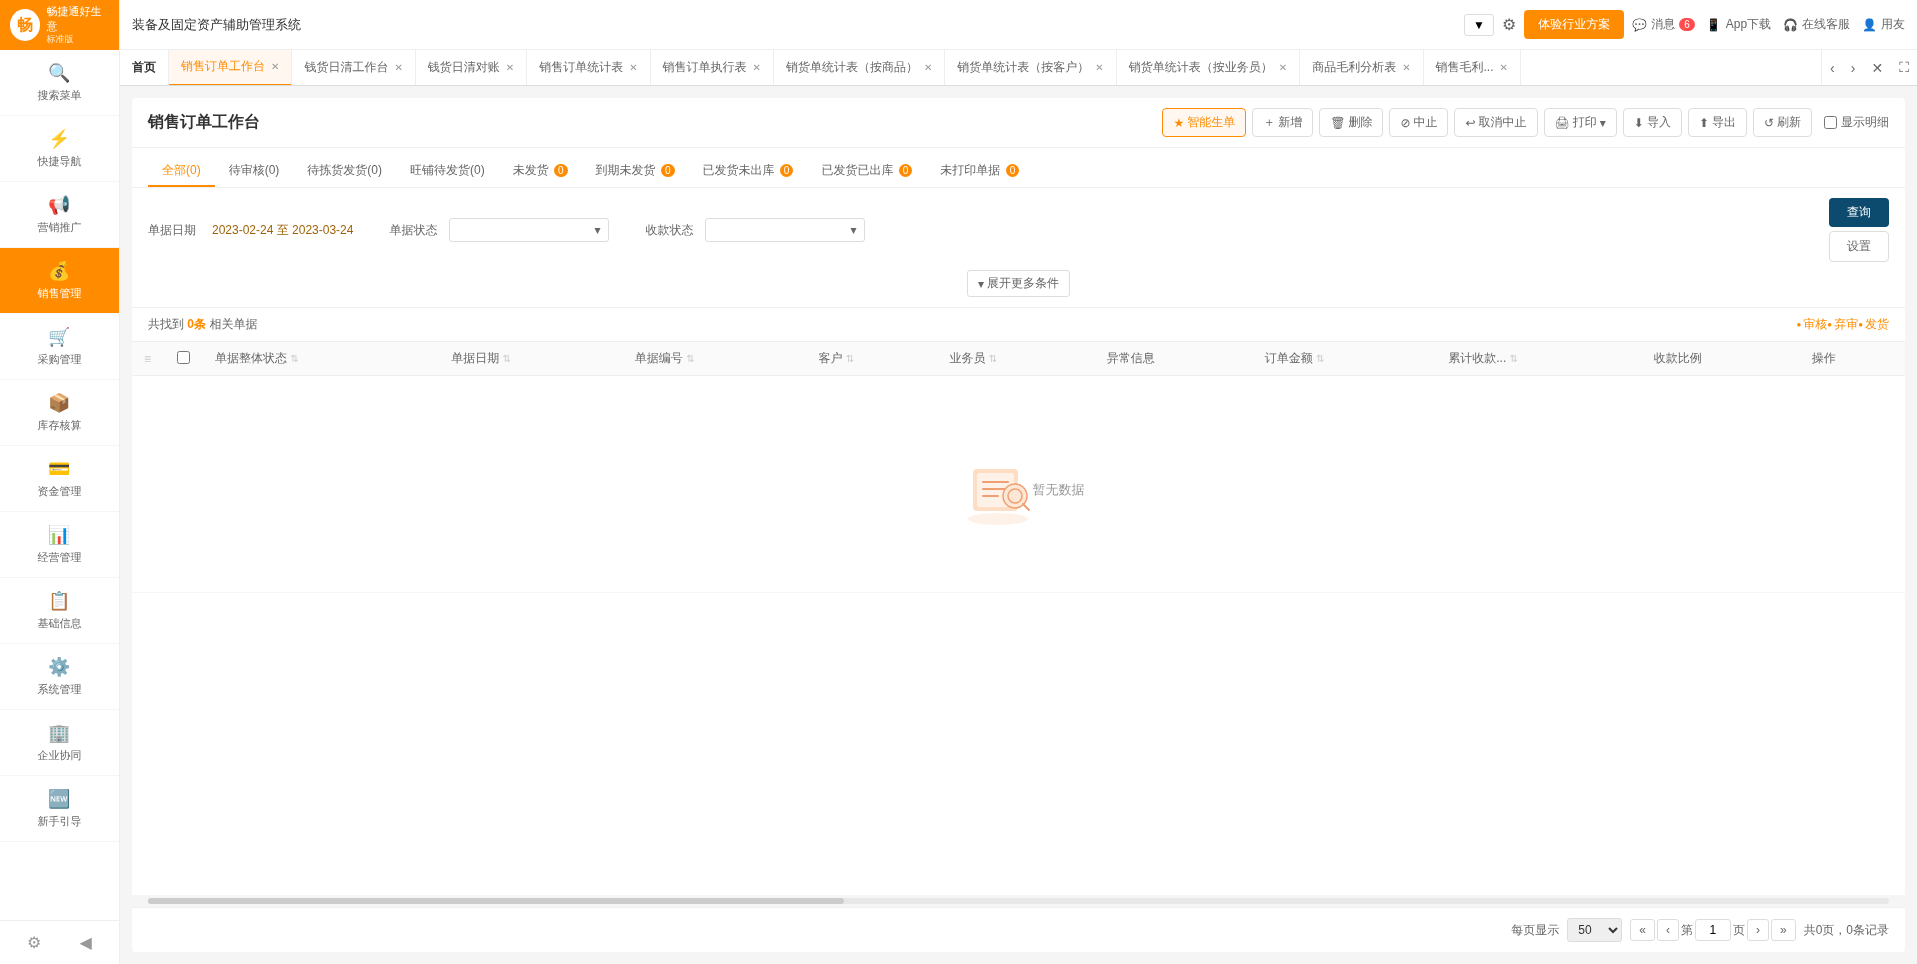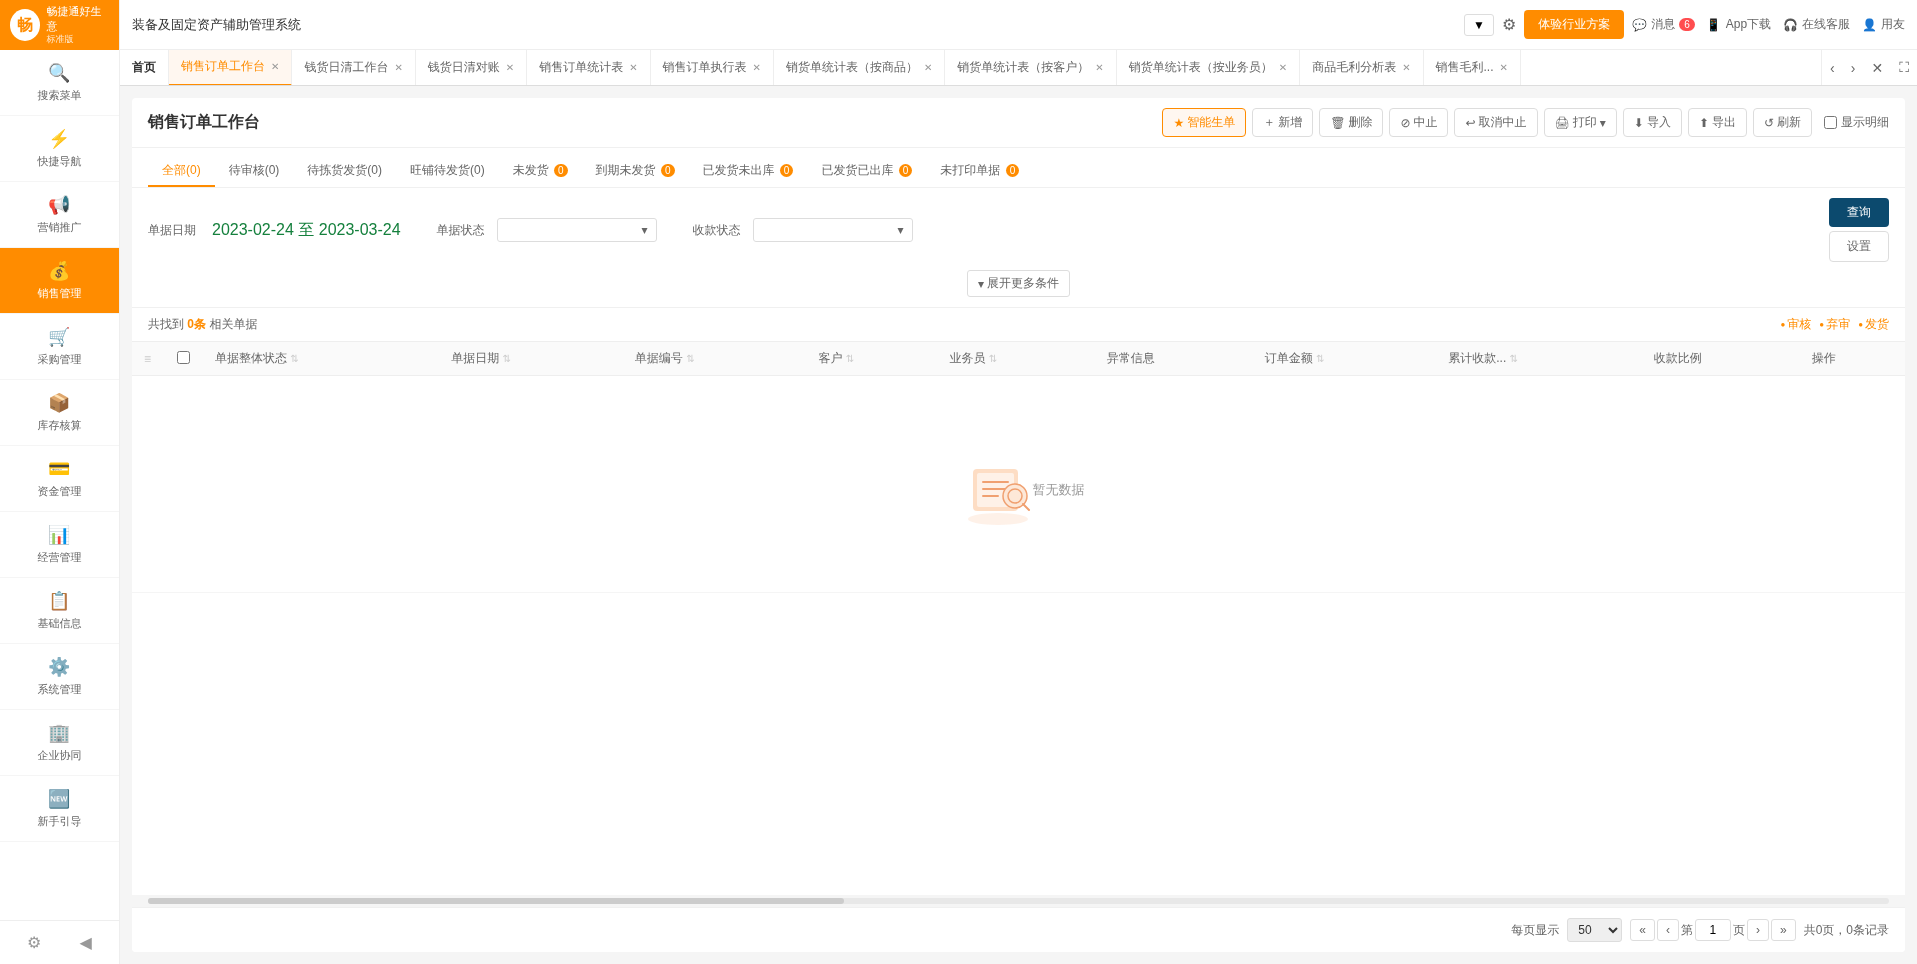--- a/index.html
+++ b/index.html
@@ -61,31 +61,31 @@
     .sub-tab-badge { background: #ff4d4f; color: #fff; border-radius: 10px; padding: 1px 4px; font-size: 10px; margin-left: 2px; }
     .sub-tab-badge.orange { background: #ff8c00; }
 
     
     .filter-bar { padding: 10px 16px; display: flex; flex-direction: column; gap: 8px; border-bottom: 1px solid #f0f0f0; }
     .filter-row { display: flex; align-items: center; gap: 12px; }
     .filter-label { color: #666; font-size: 12px; white-space: nowrap; }
     .filter-date-btns { display: flex; align-items: center; gap: 4px; }
     .filter-date-btn { padding: 3px 8px; border: 1px solid #ddd; border-radius: 3px; background: #fff; color: #666; font-size: 12px; cursor: pointer; }
     .filter-date-btn.active { background: #ff8c00; color: #fff; border-color: #ff8c00; border-radius: 10px; }
-    .filter-date-range { color: #15803d; font-size: 16px; margin-left: 4px; }
+    .filter-date-range { color: #a16207; font-size: 12px; margin-left: 4px; }
     .filter-select { border: 1px solid #ddd; border-radius: 3px; padding: 4px 8px; font-size: 12px; color: #666; background: #fff; min-width: 120px; cursor: pointer; display: flex; align-items: center; justify-content: space-between; }
     .expand-btn { display: flex; align-items: center; gap: 3px; color: #666; font-size: 12px; cursor: pointer; border: 1px solid #ddd; border-radius: 3px; padding: 4px 10px; background: #fff; margin: 0 auto; }
     .query-btn { background: #0c4a6e; color: #fff; border: none; border-radius: 4px; padding: 6px 18px; font-size: 12px; cursor: pointer; }
     .setting-btn { background: #fff; border: 1px solid #ddd; color: #666; border-radius: 4px; padding: 6px 14px; font-size: 12px; cursor: pointer; }
 
     
     .table-toolbar { padding: 8px 16px; display: flex; align-items: center; justify-content: space-between; }
     .total-info { color: #666; font-size: 12px; }
     .total-info em { font-style: normal; color: #ff8c00; font-weight: bold; }
-    .table-actions { display: flex; align-items: center; gap: 8px; }
+    .table-actions { display: flex; align-items: center; }
     .tbl-action-btn { background: none; border: none; color: #ff8c00; font-size: 12px; cursor: pointer; display: flex; align-items: center; gap: 2px; }
     .tbl-action-btn::before { content: '●'; font-size: 8px; }
 
     
     .data-table { width: 100%; border-collapse: collapse; }
     .data-table th { background: #fafafa; border-bottom: 1px solid #eee; border-top: 1px solid #eee; padding: 8px 12px; text-align: left; color: #666; font-size: 12px; font-weight: normal; white-space: nowrap; }
     .data-table th.sortable { cursor: pointer; }
     .data-table th.sortable::after { content: ' ⇅'; font-size: 10px; color: #ccc; }
     .data-table td { padding: 8px 12px; border-bottom: 1px solid #f5f5f5; color: #333; font-size: 12px; }
     .data-table .check-col { width: 40px; text-align: center; }

